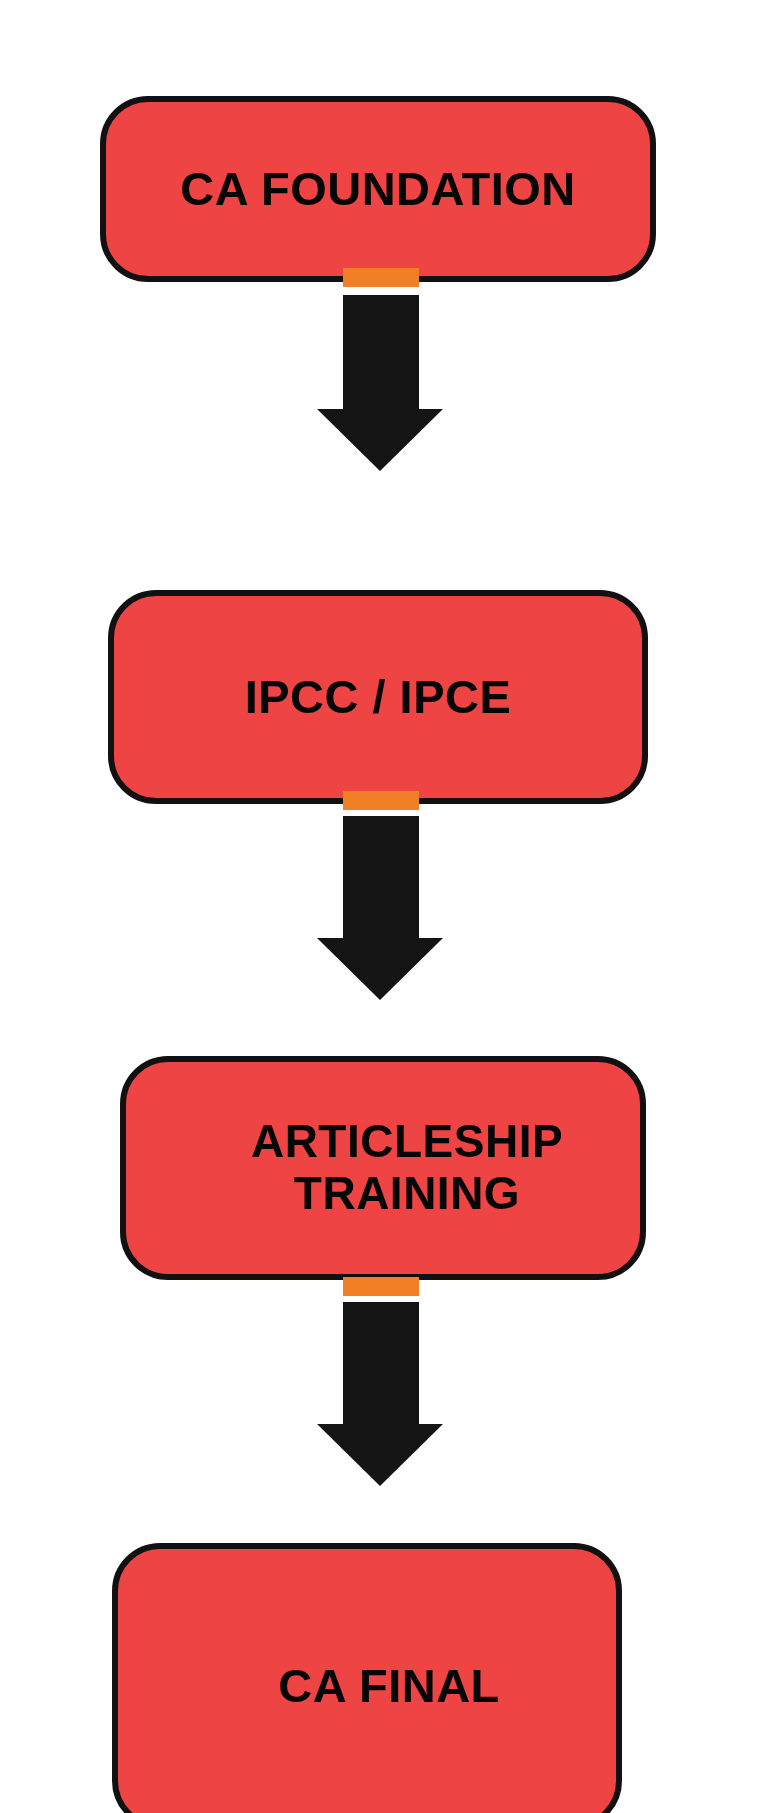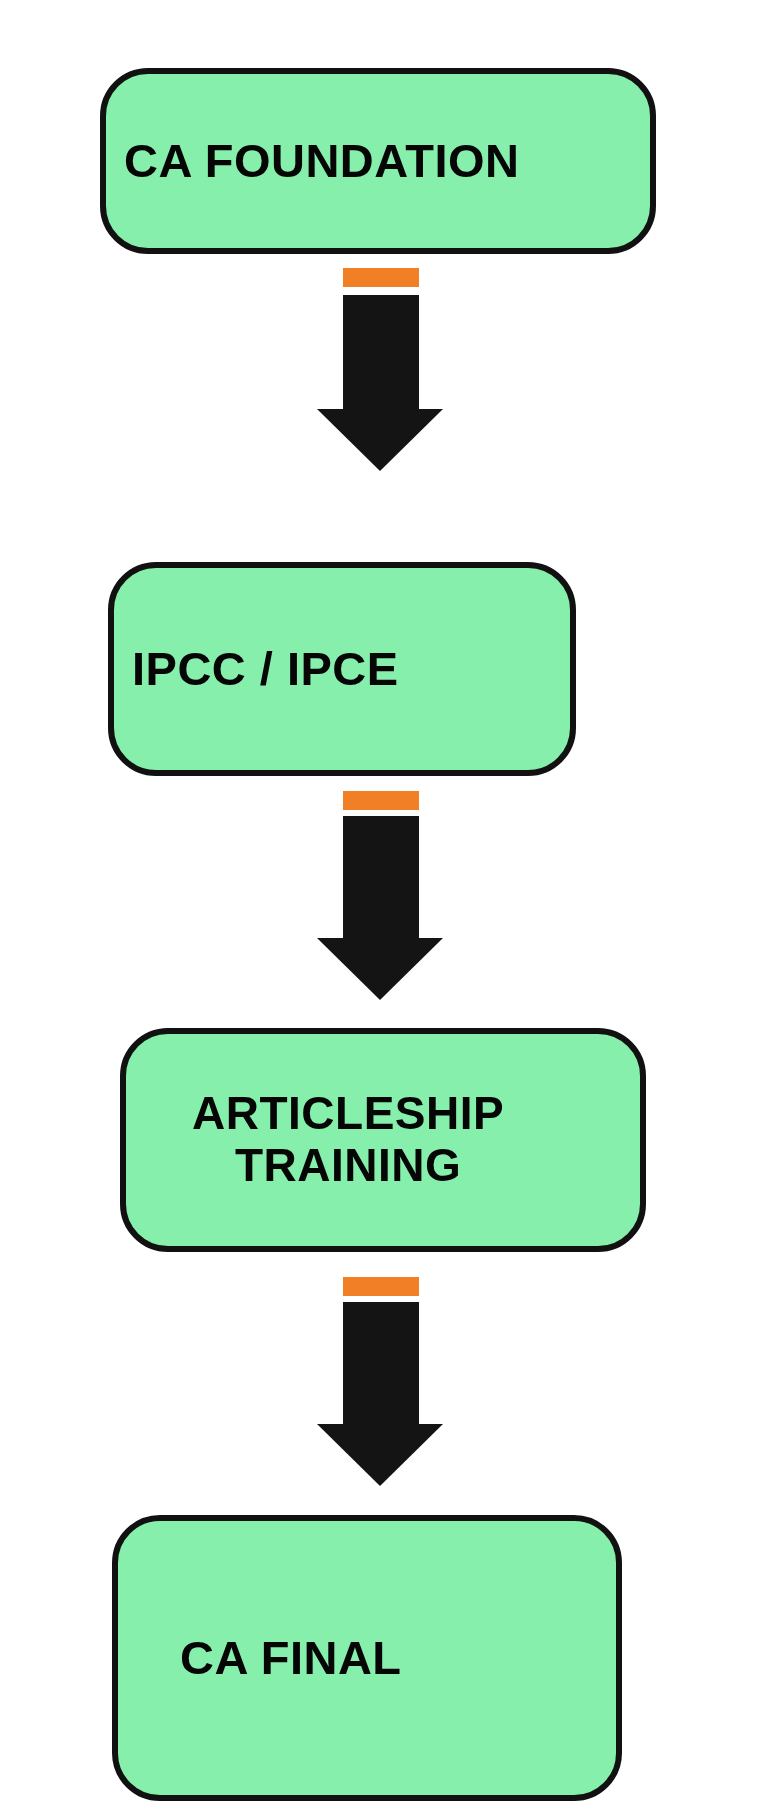--- a/index.html
+++ b/index.html
@@ -17,41 +17,43 @@
     height: 1813px;
     background: #ffffff;
     overflow: hidden;
     margin: 0 auto;
   }
 
   
   .stage-box {
     position: absolute;
     box-sizing: border-box;
-    background: #86efac;
+    background: #ef4444;
     border: 6px solid #111111;
     border-radius: 48px;
     display: flex;
     align-items: center;
+    justify-content: center;
     text-align: center;
+    margin-top: 28px;
   }
   .stage-label {
     font-family: "Liberation Sans", sans-serif;
     font-weight: bold;
     color: #060606;
     letter-spacing: 0.5px;
     line-height: 1.12;
     white-space: pre-line;
     padding: 0 18px;
     -webkit-font-smoothing: antialiased;
   }
 
   
   #box-0 { left: 100px; top: 68px;   width: 556px; height: 186px; }
-  #box-1 { left: 108px; top: 562px;  width: 468px; height: 214px; }
+  #box-1 { left: 108px; top: 562px;  width: 540px; height: 214px; }
   #box-2 { left: 120px; top: 1028px; width: 526px; height: 224px; padding-left: 48px; }
   #box-3 { left: 112px; top: 1515px; width: 510px; height: 286px; padding-left: 44px; }
 
   #box-0 .stage-label { font-size: 47px; }
   #box-1 .stage-label { font-size: 47px; }
   #box-2 .stage-label { font-size: 46px; }
   #box-3 .stage-label { font-size: 47px; }
 
   
   .connector {

